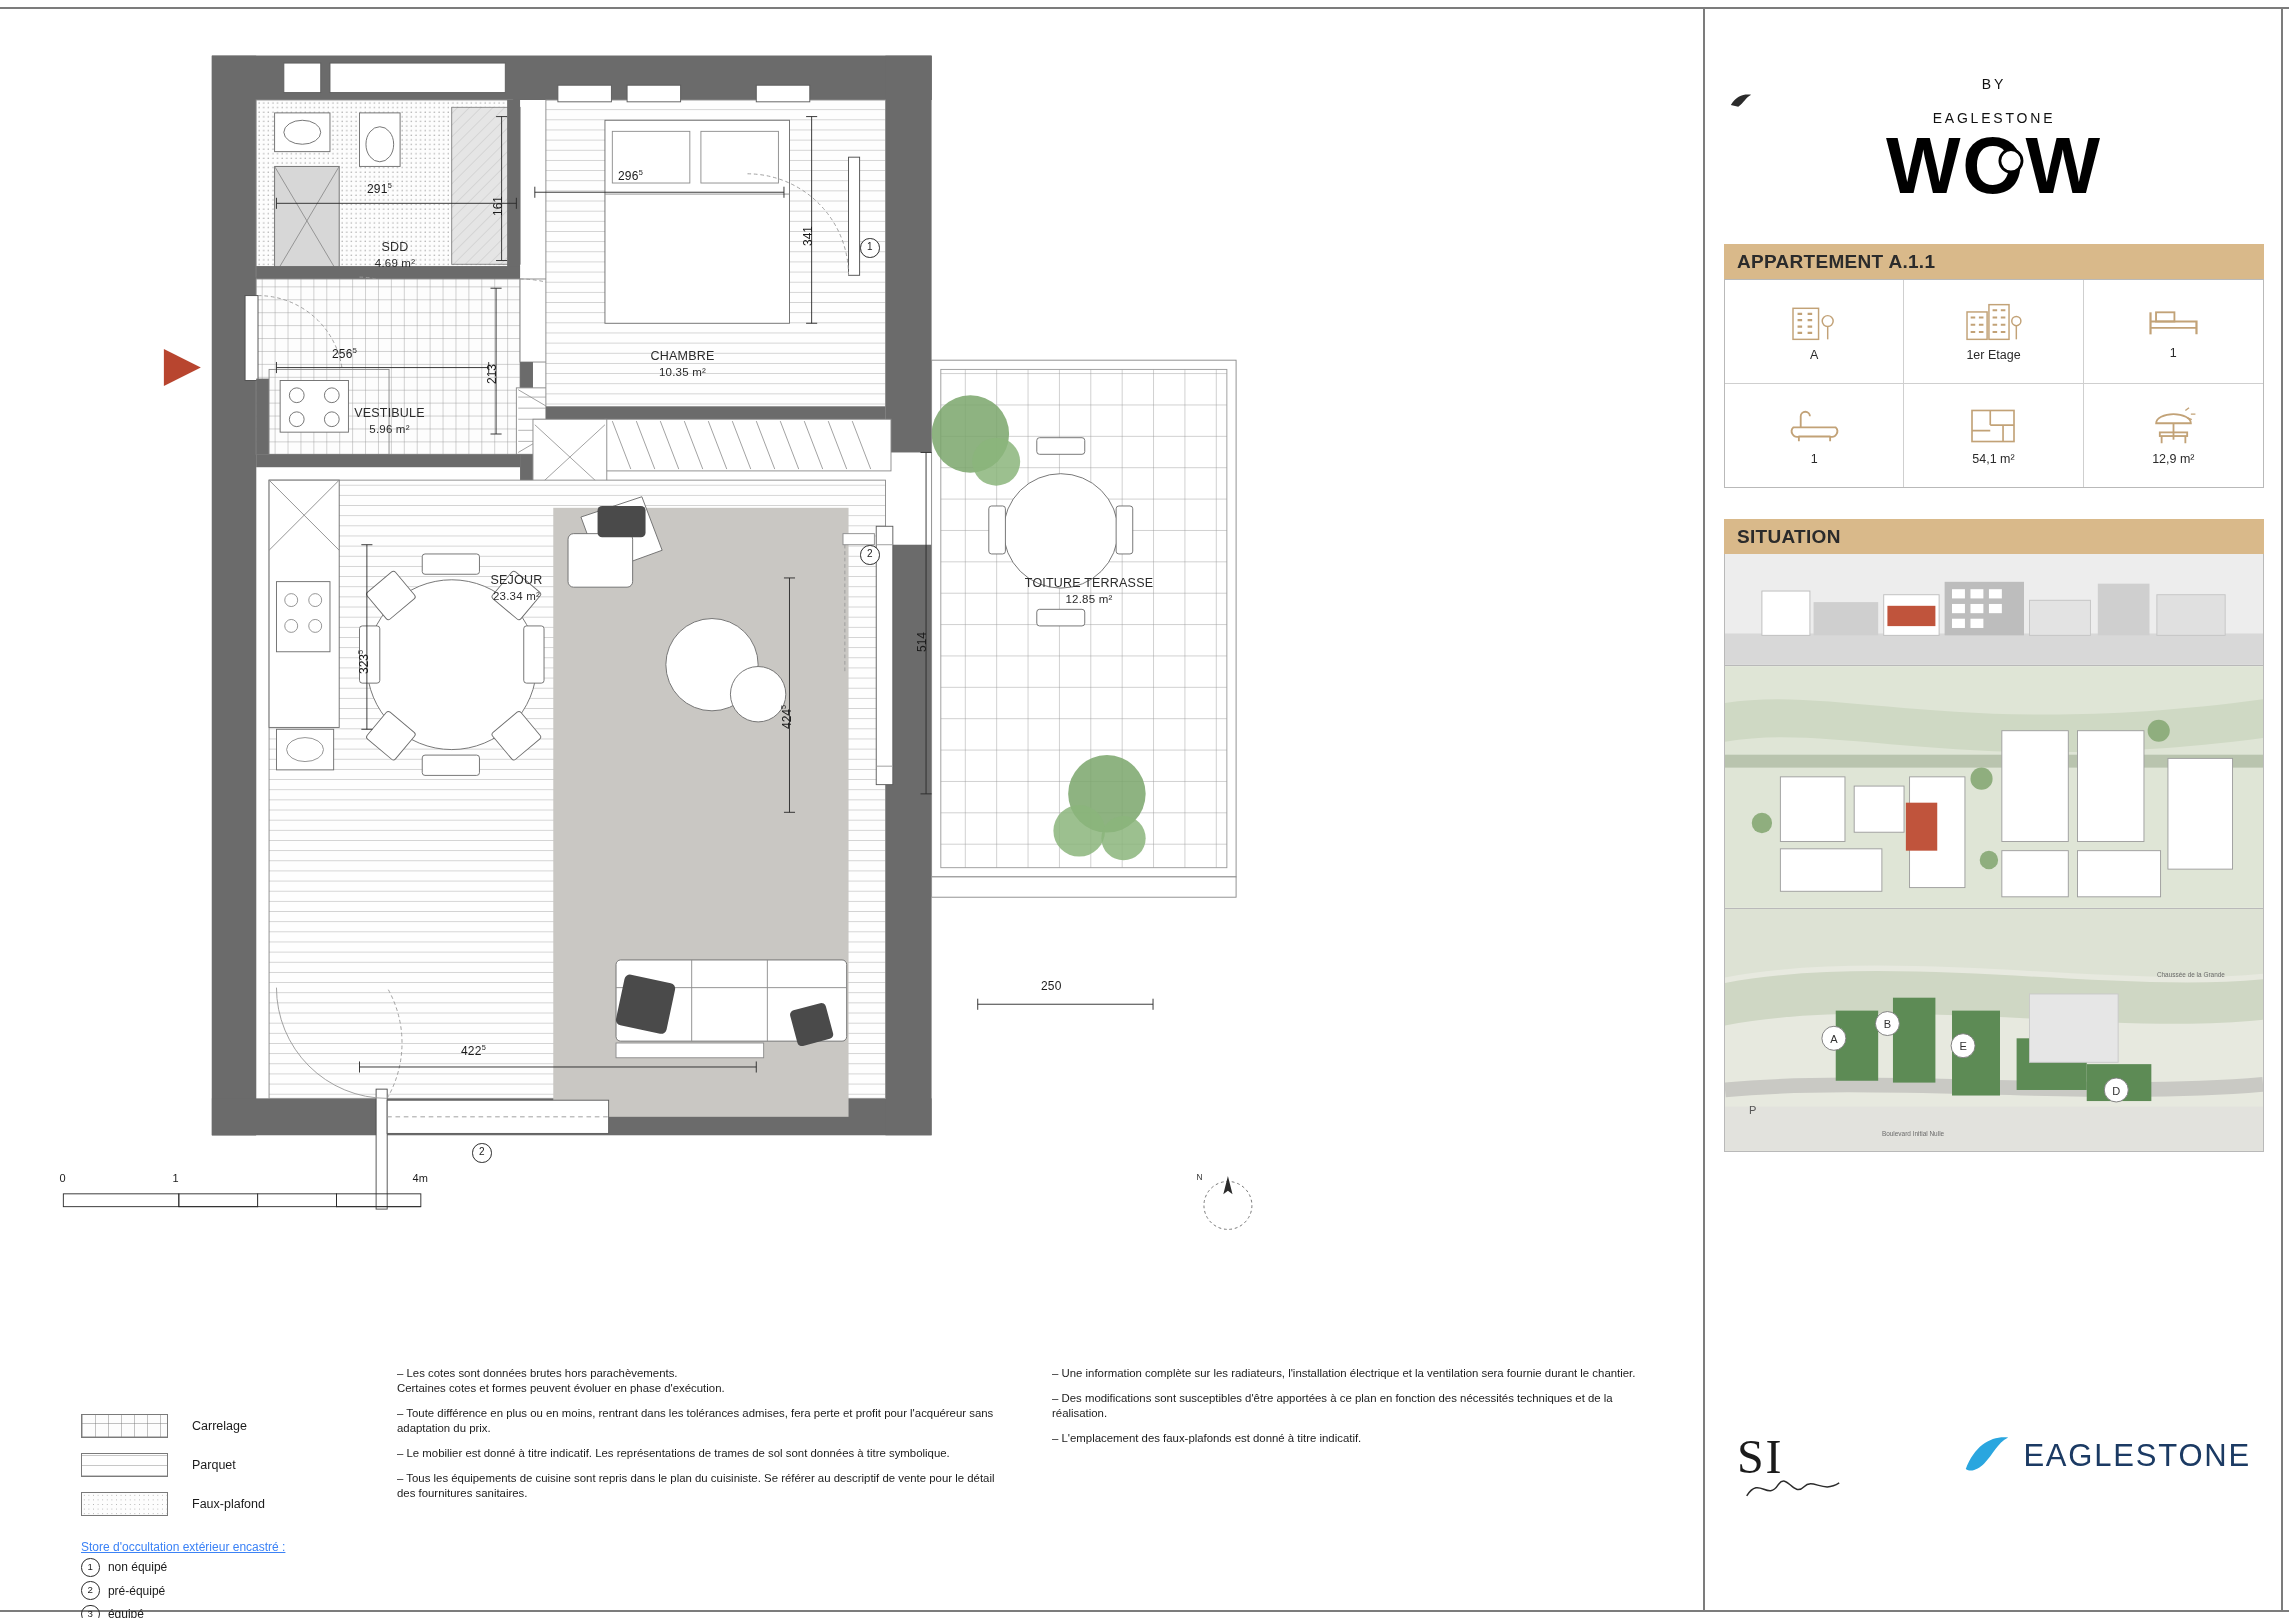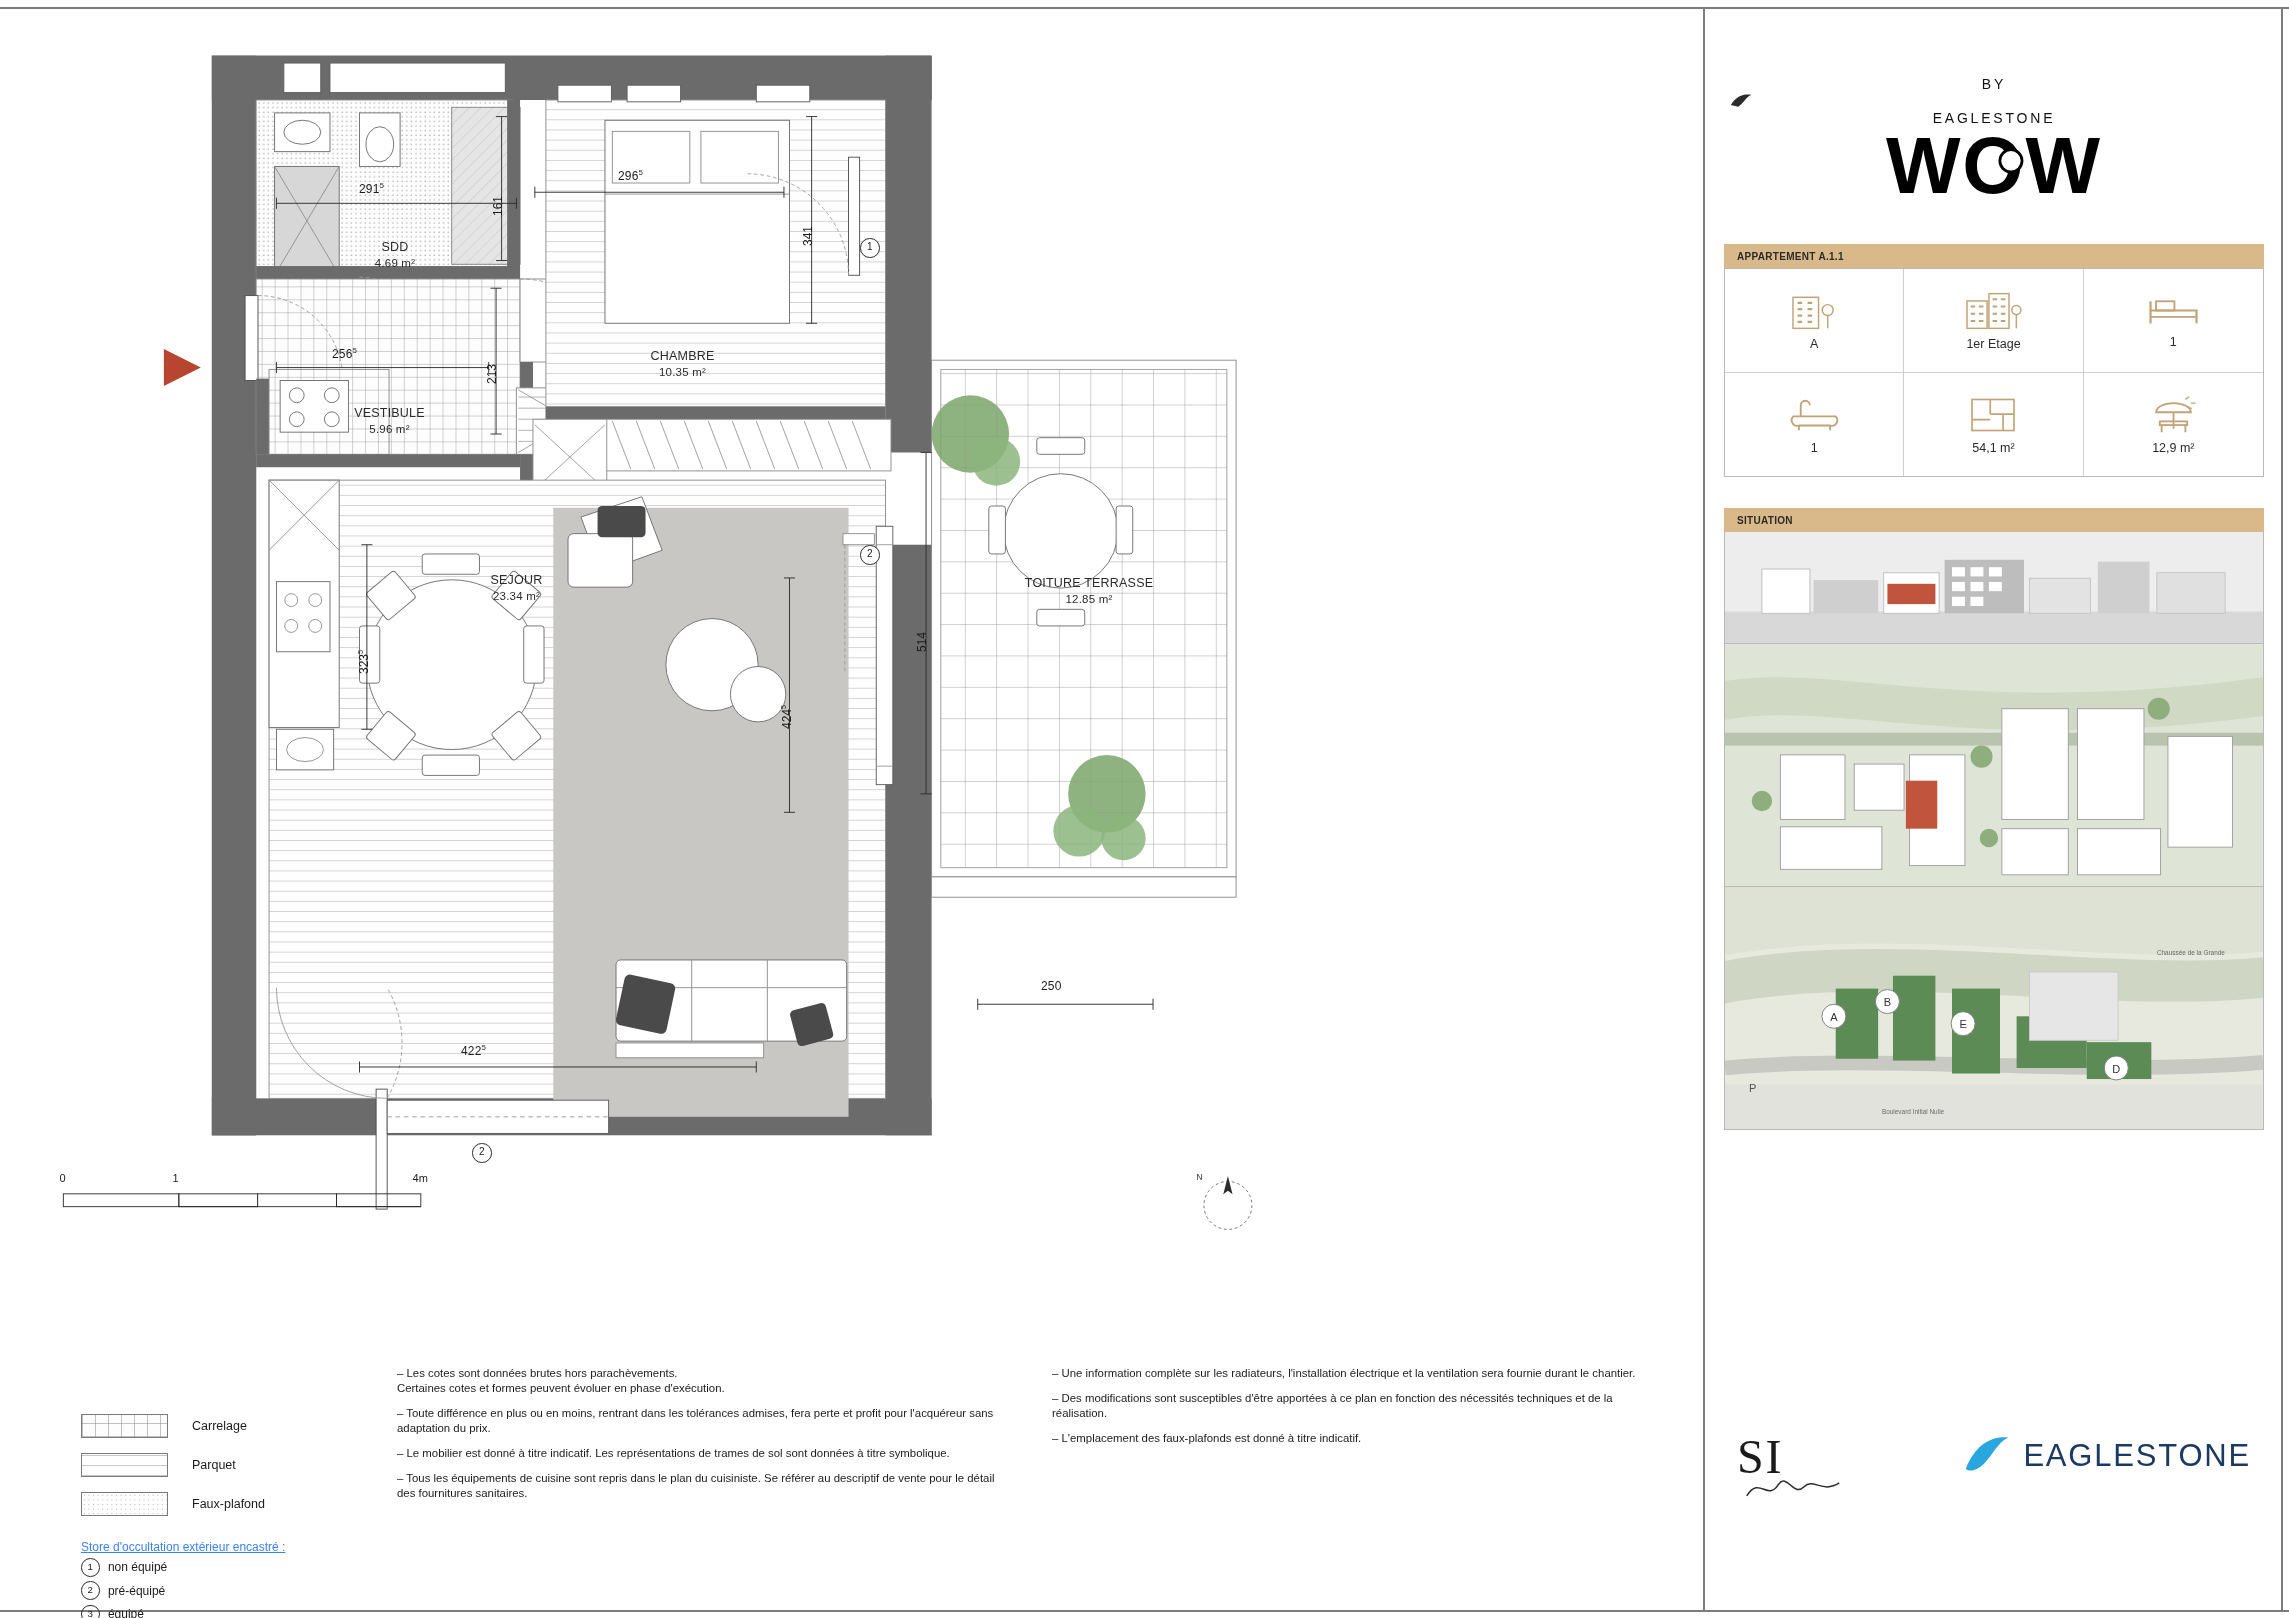--- a/index.html
+++ b/index.html
@@ -36,21 +36,21 @@
   .rlabel .a{font-size:11.5px;}
   .dim{position:absolute;font-size:12px;color:#1b1b1b;letter-spacing:0.2px;}
   .dim sup{font-size:7.4px;}
   .vdim{position:absolute;font-size:12px;color:#1b1b1b;transform:rotate(-90deg);transform-origin:left top;white-space:nowrap;}
   .vdim sup{font-size:7.4px;}
   .circnum{position:absolute;width:17.5px;height:17.5px;border:0.9px solid #2b2b2b;border-radius:50%;background:#fff;
            font-size:10px;line-height:16.6px;text-align:center;color:#1b1b1b;}
 
   
   #panel{position:absolute;left:1724px;top:18.5px;width:540px;height:1580px;}
-  .bar{background:#d9b98a;color:#2b2b2b;font-size:10px;font-weight:bold;padding:6.5px 13px;letter-spacing:0.3px;}
+  .bar{background:#d9b98a;color:#2b2b2b;font-size:19px;font-weight:bold;padding:6.5px 13px;letter-spacing:0.3px;}
   .icongrid{border:0.9px solid #b9b9b9;display:grid;grid-template-columns:1fr 1fr 1fr;}
   .icell{height:103px;display:flex;flex-direction:column;align-items:center;justify-content:center;gap:5.5px;
          border-right:0.9px solid #cfcfcf;border-bottom:0.9px solid #cfcfcf;}
   .icell:nth-child(3n){border-right:none;}
   .icell:nth-child(n+4){border-bottom:none;}
   .icell .txt{font-size:12.5px;color:#2b2b2b;}
   .situ-img{border:0.9px solid #b9b9b9;border-top:none;}
 
   
   .wow{font-size:79px;font-weight:bold;letter-spacing:1.8px;line-height:79px;color:#000;}
@@ -298,21 +298,21 @@
     <div class="rlabel" style="left:535px;top:321px;width:185px;">
       <span>CHAMBRE</span><br><span class="a">10.35 m²</span>
     </div>
     <div class="rlabel" style="left:369px;top:545px;width:185px;">
       <span>SEJOUR</span><br><span class="a">23.34 m²</span>
     </div>
     <div class="rlabel" style="left:923px;top:548px;width:222px;">
       <span>TOITURE TERRASSE</span><br><span class="a">12.85 m²</span>
     </div>
 
-    <div class="dim" style="left:304px;top:153px;text-align:right;"><span>291</span><sup>5</sup></div>
+    <div class="dim" style="left:312px;top:153px;text-align:right;"><span>291</span><sup>5</sup></div>
     <div class="dim" style="left:563px;top:140px;"><span>296</span><sup>5</sup></div>
     <div class="dim" style="left:277px;top:318px;"><span>256</span><sup>5</sup></div>
     <div class="dim" style="left:406px;top:1015px;"><span>422</span><sup>5</sup></div>
     <div class="dim" style="left:986px;top:951px;"><span>250</span></div>
 
     <div class="vdim" style="left:746px;top:218px;"><span>341</span></div>
     <div class="vdim" style="left:436px;top:188px;"><span>161</span></div>
     <div class="vdim" style="left:430px;top:356px;"><span>213</span></div>
     <div class="vdim" style="left:301px;top:646px;"><span>323</span><sup>5</sup></div>
     <div class="vdim" style="left:724px;top:701px;"><span>424</span><sup>5</sup></div>

